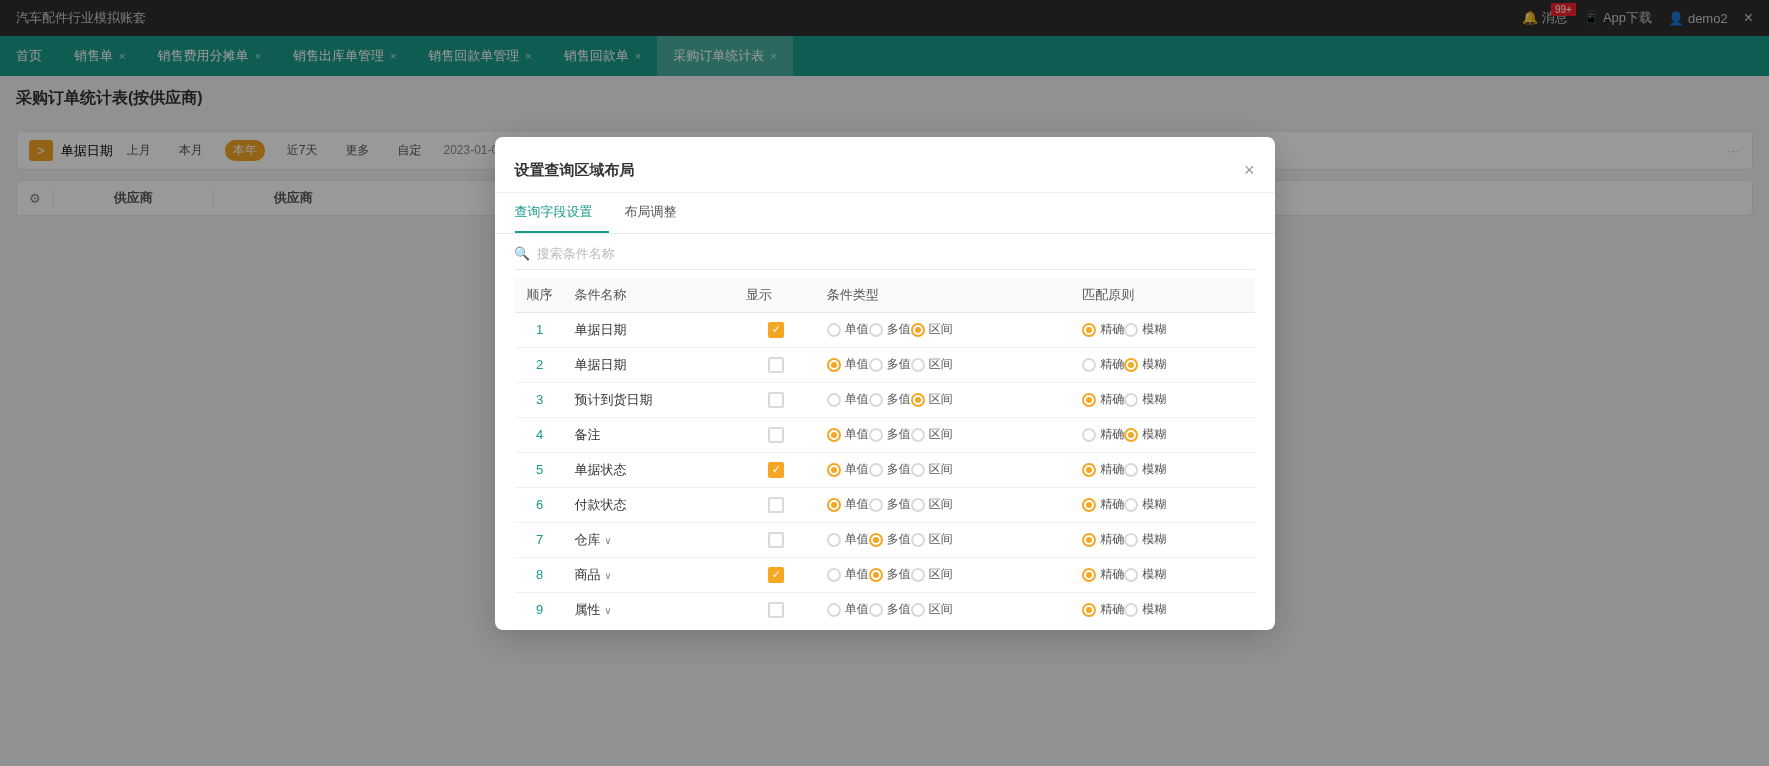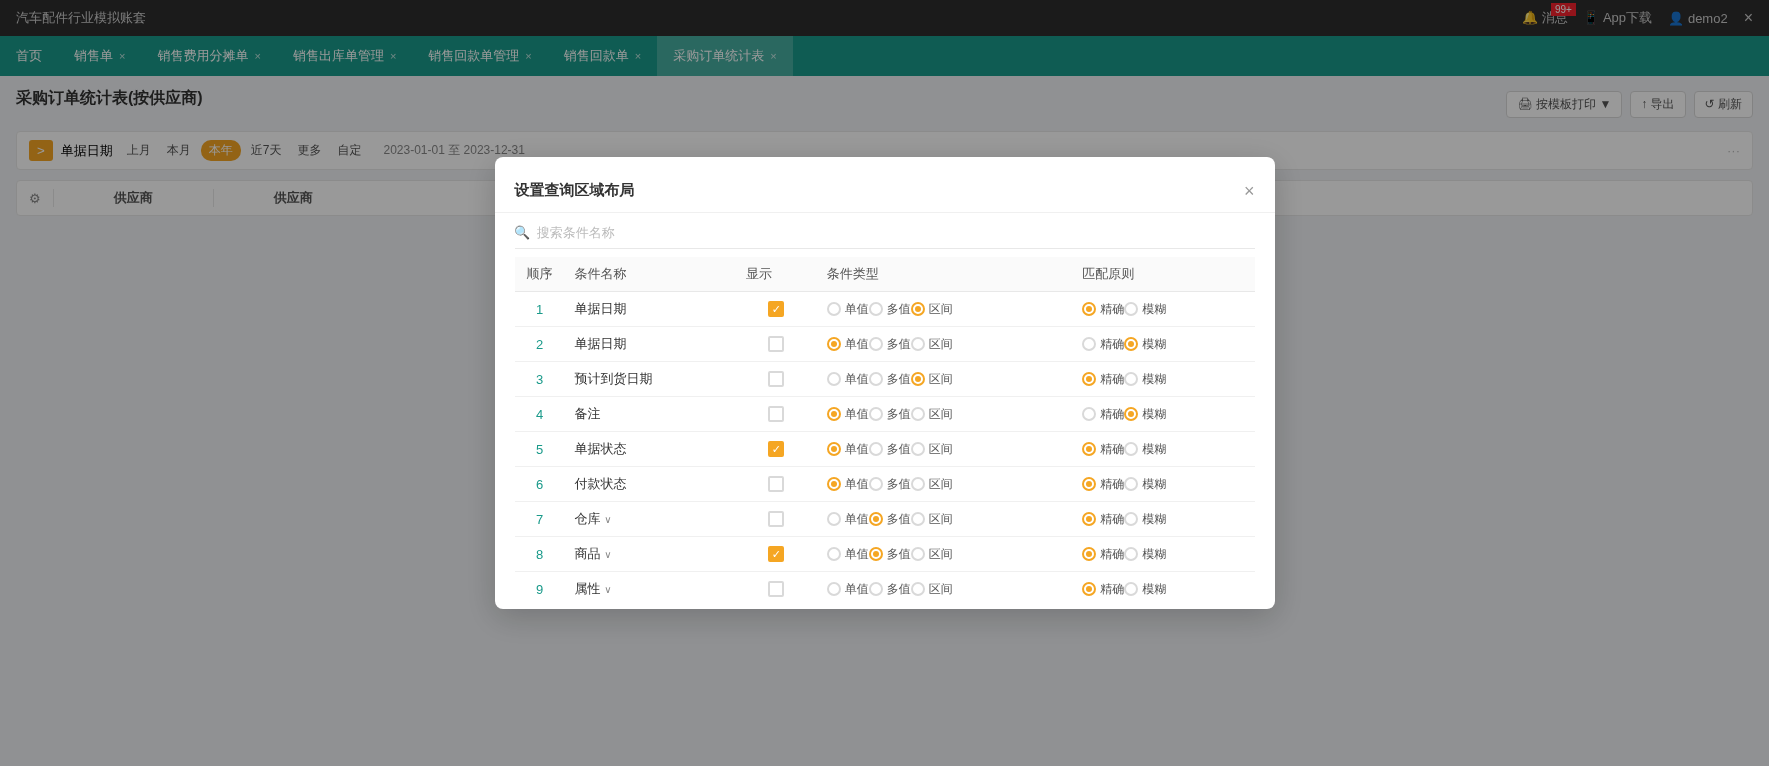--- a/index.html
+++ b/index.html
@@ -70,21 +70,21 @@
       background: #fff;
       border: 1px solid #e8e8e8;
       border-radius: 4px;
       padding: 8px 12px;
       margin-bottom: 10px;
       display: flex;
       align-items: center;
       gap: 8px;
     }
     .filter-toggle { background: #f5a623; border: none; color: #fff; padding: 3px 8px; border-radius: 3px; cursor: pointer; }
-    .date-btns { display: flex; gap: 4px; align-items: center; }
+    .date-btns { display: flex; gap: 16px; align-items: center; }
     .date-btn { background: none; border: none; cursor: pointer; color: #555; font-size: 12px; padding: 2px 6px; }
     .date-btn.active { background: #f5a623; color: #fff; border-radius: 10px; padding: 2px 8px; }
     .date-range { font-size: 12px; color: #888; margin-left: 8px; }
 
     
     .overlay {
       position: fixed;
       top: 0; left: 0; right: 0; bottom: 0;
       background: rgba(0,0,0,0.4);
       z-index: 100;
@@ -275,27 +275,22 @@
   <div class="nav-item">首页</div>
   <div class="nav-item">销售单 <span class="close-x">×</span></div>
   <div class="nav-item">销售费用分摊单 <span class="close-x">×</span></div>
   <div class="nav-item">销售出库单管理 <span class="close-x">×</span></div>
   <div class="nav-item">销售回款单管理 <span class="close-x">×</span></div>
   <div class="nav-item">销售回款单 <span class="close-x">×</span></div>
   <div class="nav-item active">采购订单统计表 <span class="close-x">×</span></div>
 </div>
 
 <div class="main-content">
-  <div style="display:flex; align-items:center; justify-content:space-between; margin-bottom:10px;">
+  <div style="display:flex; justify-content:space-between; margin-bottom:10px;">
     <div class="page-title">采购订单统计表(按供应商)</div>
-    <div class="toolbar-right">
-      <button class="toolbar-btn">🖨 <span>按模板打印</span> ▼</button>
-      <button class="toolbar-btn">↑ <span>导出</span></button>
-      <button class="toolbar-btn">↺ <span>刷新</span></button>
-    </div>
   </div>
 
   <div class="filter-bar">
     <button class="filter-toggle">&gt;</button>
     <span>单据日期</span>
     <div class="date-btns">
       <button class="date-btn">上月</button>
       <button class="date-btn">本月</button>
       <button class="date-btn active">本年</button>
       <button class="date-btn">近7天</button>
@@ -314,20 +309,24 @@
 </div>
 
 <div class="overlay">
   <div class="dialog">
 
     <div class="dialog-header">
       <span class="dialog-title">设置查询区域布局</span>
       <span class="dialog-close">×</span>
     </div>
 
+    <div class="dialog-tabs">
+      <div class="dialog-tab active">查询字段设置</div>
+      <div class="dialog-tab">布局调整</div>
+    </div>
 
     <div class="dialog-body">
 
       <div class="search-bar">
         <span class="search-icon">🔍</span>
         <input type="text" class="search-input" placeholder="搜索条件名称" style="">
       </div>
 
       <div class="table-container">
         <table class="data-table">

